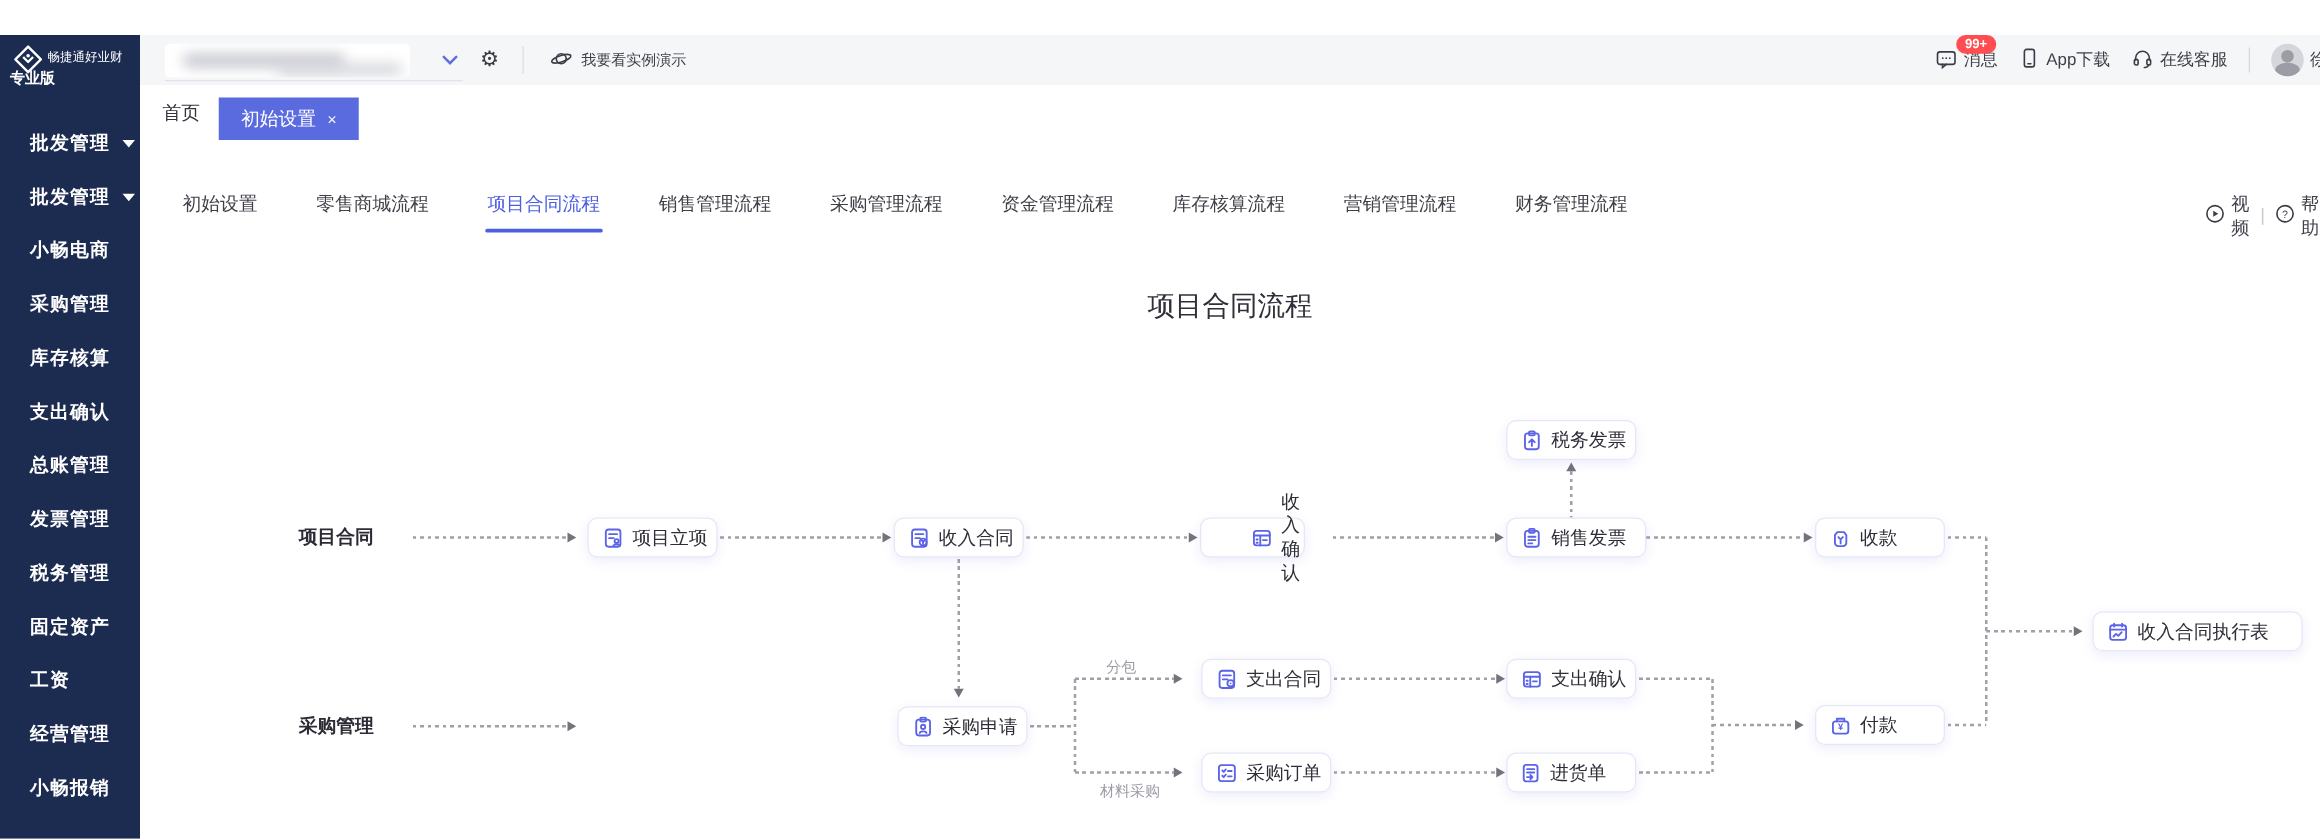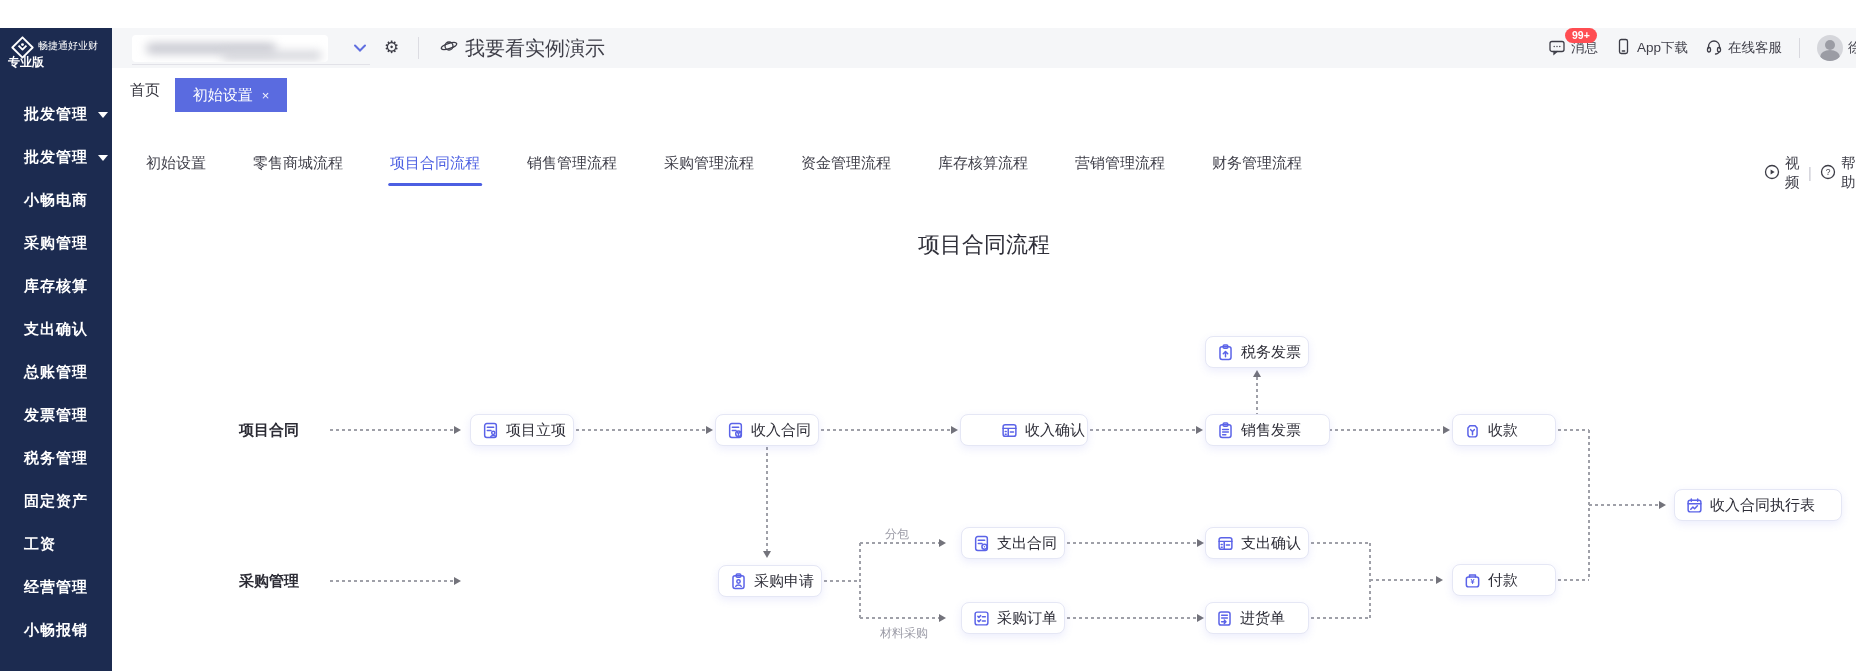--- a/index.html
+++ b/index.html
@@ -15,21 +15,21 @@
   .logo-sub{position:absolute;left:8px;top:26px;font-size:12px;color:#fff;font-weight:bold;}
   
   .redact{position:absolute;left:20px;top:7px;width:196px;height:27px;background:#fff;border-radius:4px;overflow:hidden;}
   .redact .smear{position:absolute;left:14px;top:8px;width:130px;height:11px;background:#c7c8d0;filter:blur(5px);border-radius:6px;}
   .redact .smear2{position:absolute;left:90px;top:16px;width:100px;height:9px;background:#d3d4da;filter:blur(5px);border-radius:6px;}
   .search-line{position:absolute;left:20px;top:36px;width:238px;height:1px;background:#e2e2e8;}
   .chevron{position:absolute;left:240px;top:12px;}
   .gear{position:absolute;left:272px;top:8px;font-size:17px;color:#3c3c46;line-height:24px;}
   .hdiv{position:absolute;left:306px;top:9px;width:1px;height:22px;background:#dcdce2;}
   .demo{position:absolute;left:328px;top:0;height:40px;display:flex;align-items:center;gap:7px;
-        font-size:20px;color:#3f3f49;}
+        font-size:12px;color:#3f3f49;}
   .hright{position:absolute;left:1436px;top:0;height:40px;display:flex;align-items:center;gap:17px;
           font-size:13.5px;color:#3f3f49;white-space:nowrap;}
   .hitem{display:flex;align-items:center;gap:5px;position:relative;}
   .badge{position:absolute;top:-10px;left:17px;background:#ff4d52;color:#fff;font-size:10.5px;
          font-weight:bold;padding:1px 7px;border-radius:8px;line-height:13px;}
   .vdiv2{width:1px;height:20px;background:#d8d8de;}
   .avatar{width:26px;height:26px;border-radius:50%;background:#d5d6db;position:relative;overflow:hidden;}
   .avatar::before{content:"";position:absolute;left:8px;top:5px;width:10px;height:10px;border-radius:50%;background:#9b9ca4;}
   .avatar::after{content:"";position:absolute;left:3px;top:15px;width:20px;height:14px;border-radius:50% 50% 0 0;background:#9b9ca4;}
   
@@ -325,32 +325,32 @@
         <svg width="17" height="17" viewBox="0 0 16 16" fill="none" stroke="#5B63E8" stroke-width="1.4" stroke-linecap="round" stroke-linejoin="round">
           <rect x="2.5" y="1.5" width="11" height="13" rx="2"></rect>
           <path d="M5 5h6M5 8h3.5"></path>
           <circle cx="10.8" cy="11" r="2.6"></circle>
           <path d="M9.9 9.9l.9 1.1.9-1.1M10.8 11v1.4"></path>
         </svg>
       </span>
     <span class="fnode-label">收入合同</span>
   </div>
 
-  <div class="fnode" style="left: 960px; top: 414px; width: 128px; padding-left: 40px;">
+  <div class="fnode" style="left: 960px; top: 414px; width: 84px; padding-left: 40px;">
     <span class="fnode-icon">
         <svg width="17" height="17" viewBox="0 0 16 16" fill="none" stroke="#5B63E8" stroke-width="1.4" stroke-linecap="round" stroke-linejoin="round">
           <rect x="2" y="2.5" width="12" height="11" rx="2"></rect>
           <path d="M2 6h12M6.8 6v7.5"></path>
           <path d="M8.8 9.5h3M4 9h.9M4 11.5h.9"></path>
         </svg>
       </span>
     <span class="fnode-label">收入确认</span>
   </div>
 
-  <div class="fnode" style="left: 1205px; top: 414px; width: 125px;">
+  <div class="fnode" style="left: 1205px; top: 414px; width: 112px;">
     <span class="fnode-icon">
         <svg width="17" height="17" viewBox="0 0 16 16" fill="none" stroke="#5B63E8" stroke-width="1.4" stroke-linecap="round" stroke-linejoin="round">
           <rect x="2.8" y="2.5" width="10.4" height="12" rx="2"></rect>
           <rect x="5.8" y="1" width="4.4" height="3" rx="1"></rect>
           <path d="M5.3 7h5.4M5.3 9.5h5.4M5.3 12h3"></path>
         </svg>
       </span>
     <span class="fnode-label">销售发票</span>
   </div>
 

